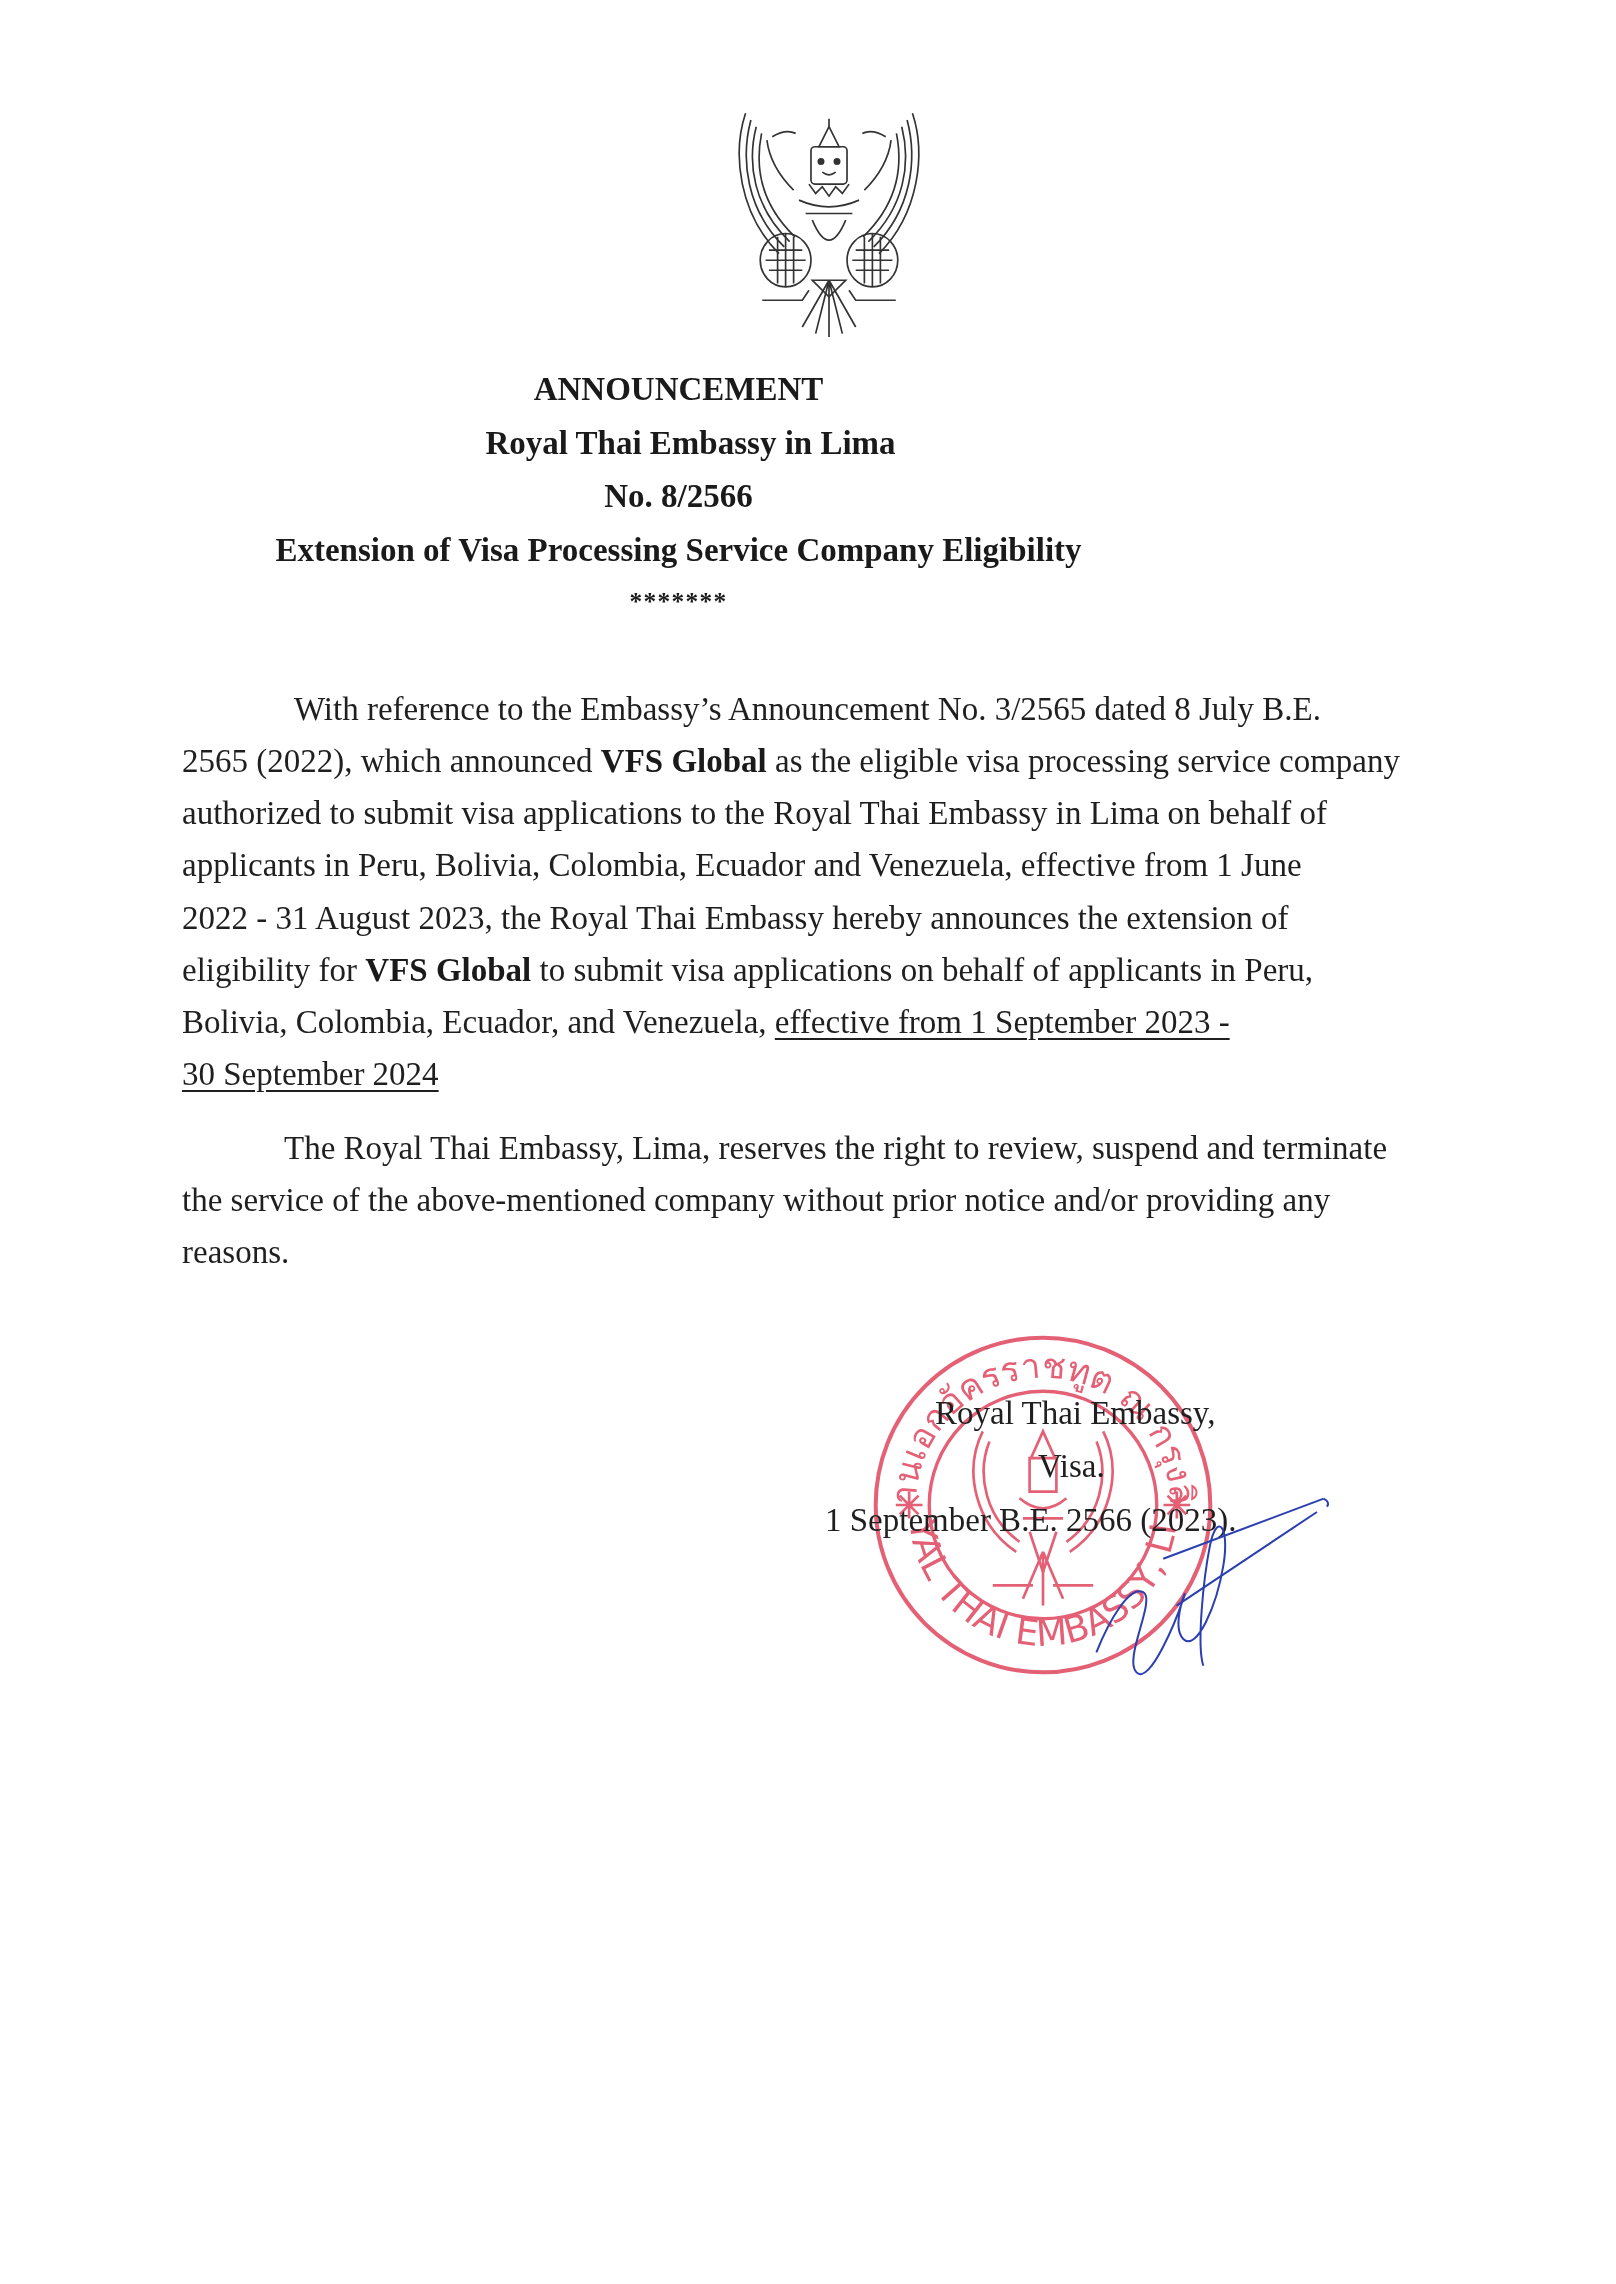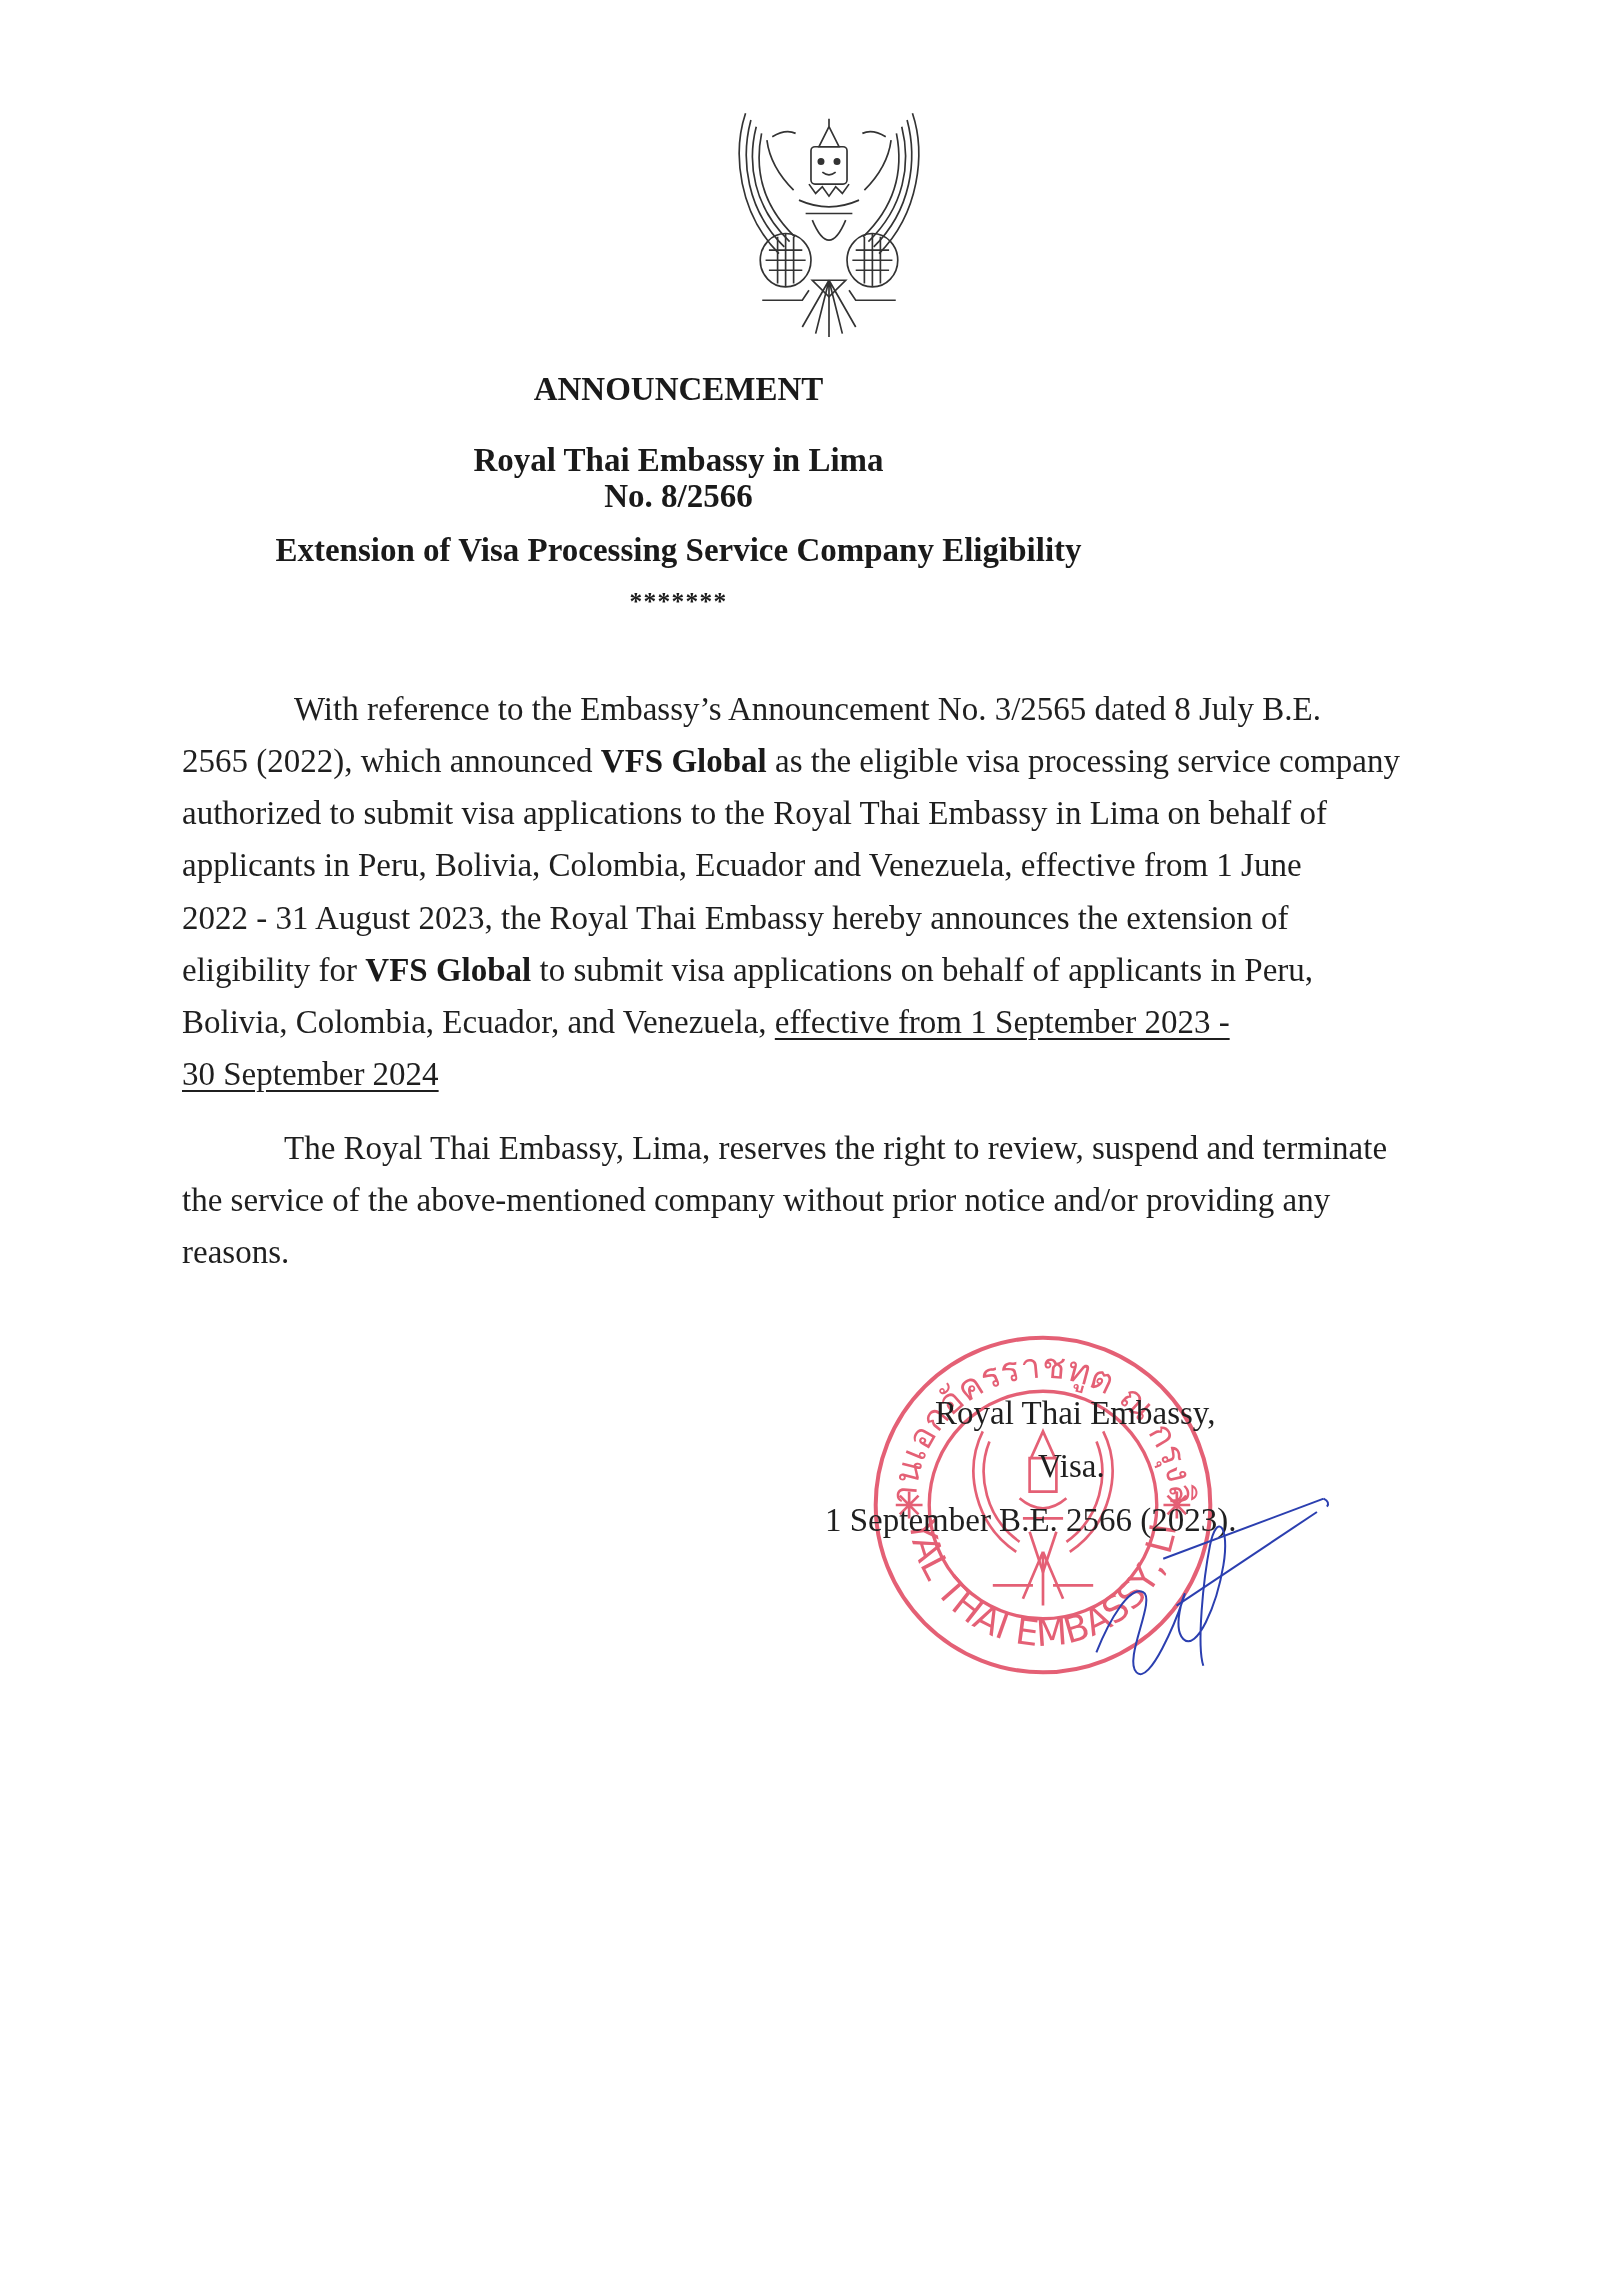--- a/index.html
+++ b/index.html
@@ -56,21 +56,21 @@
     <path d="M68 205 v70 M80 200 v80 M92 205 v70 M198 205 v70 M210 200 v80 M222 205 v70"></path>
 
     <path d="M45 300 h60 l10 -15 M245 300 h-60 l-10 -15"></path>
 
     <path d="M145 270 l-40 70 M145 270 l-20 80 M145 270 l0 85 M145 270 l20 80 M145 270 l40 70"></path>
     <path d="M120 270 h50 l-25 25 z"></path>
   </svg>
 </div>
 
 <div class="hdr" style="top:369px;">ANNOUNCEMENT</div>
-<div class="hdr" style="top:440px;">Royal Thai Embassy in Lima</div>
+<div class="hdr" style="top:423px;margin-left:12px;">Royal Thai Embassy in Lima</div>
 <div class="hdr" style="top:476px;">No. 8/2566</div>
 <div class="hdr" style="top:530px;">Extension of Visa Processing Service Company Eligibility</div>
 <div class="hdr stars" style="top:581px;">*******</div>
 
 <div>
   <div class="line" style="left:282px; top:689px;margin-left:12px;">
     <span>With reference to the Embassy’s Announcement No. 3/2565 dated 8 July B.E.</span>
   </div>
   <div class="line" style="top:741px;text-align:center;">
     <span>2565 (2022), which announced </span><b>VFS Global</b><span> as the eligible visa processing service company</span>

